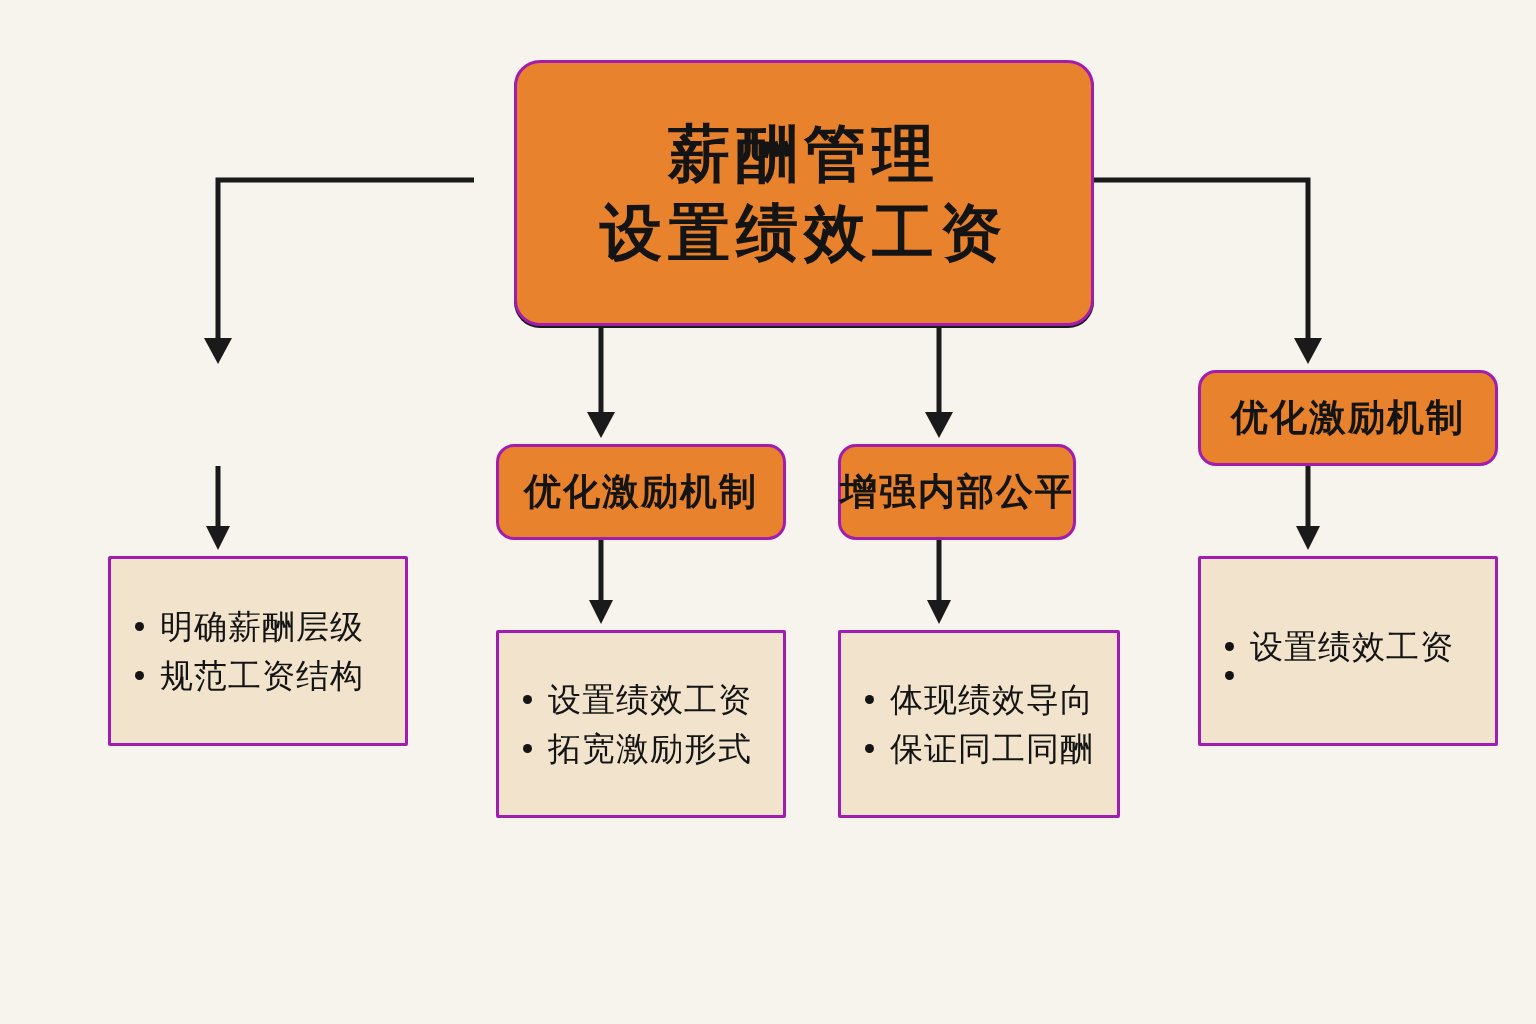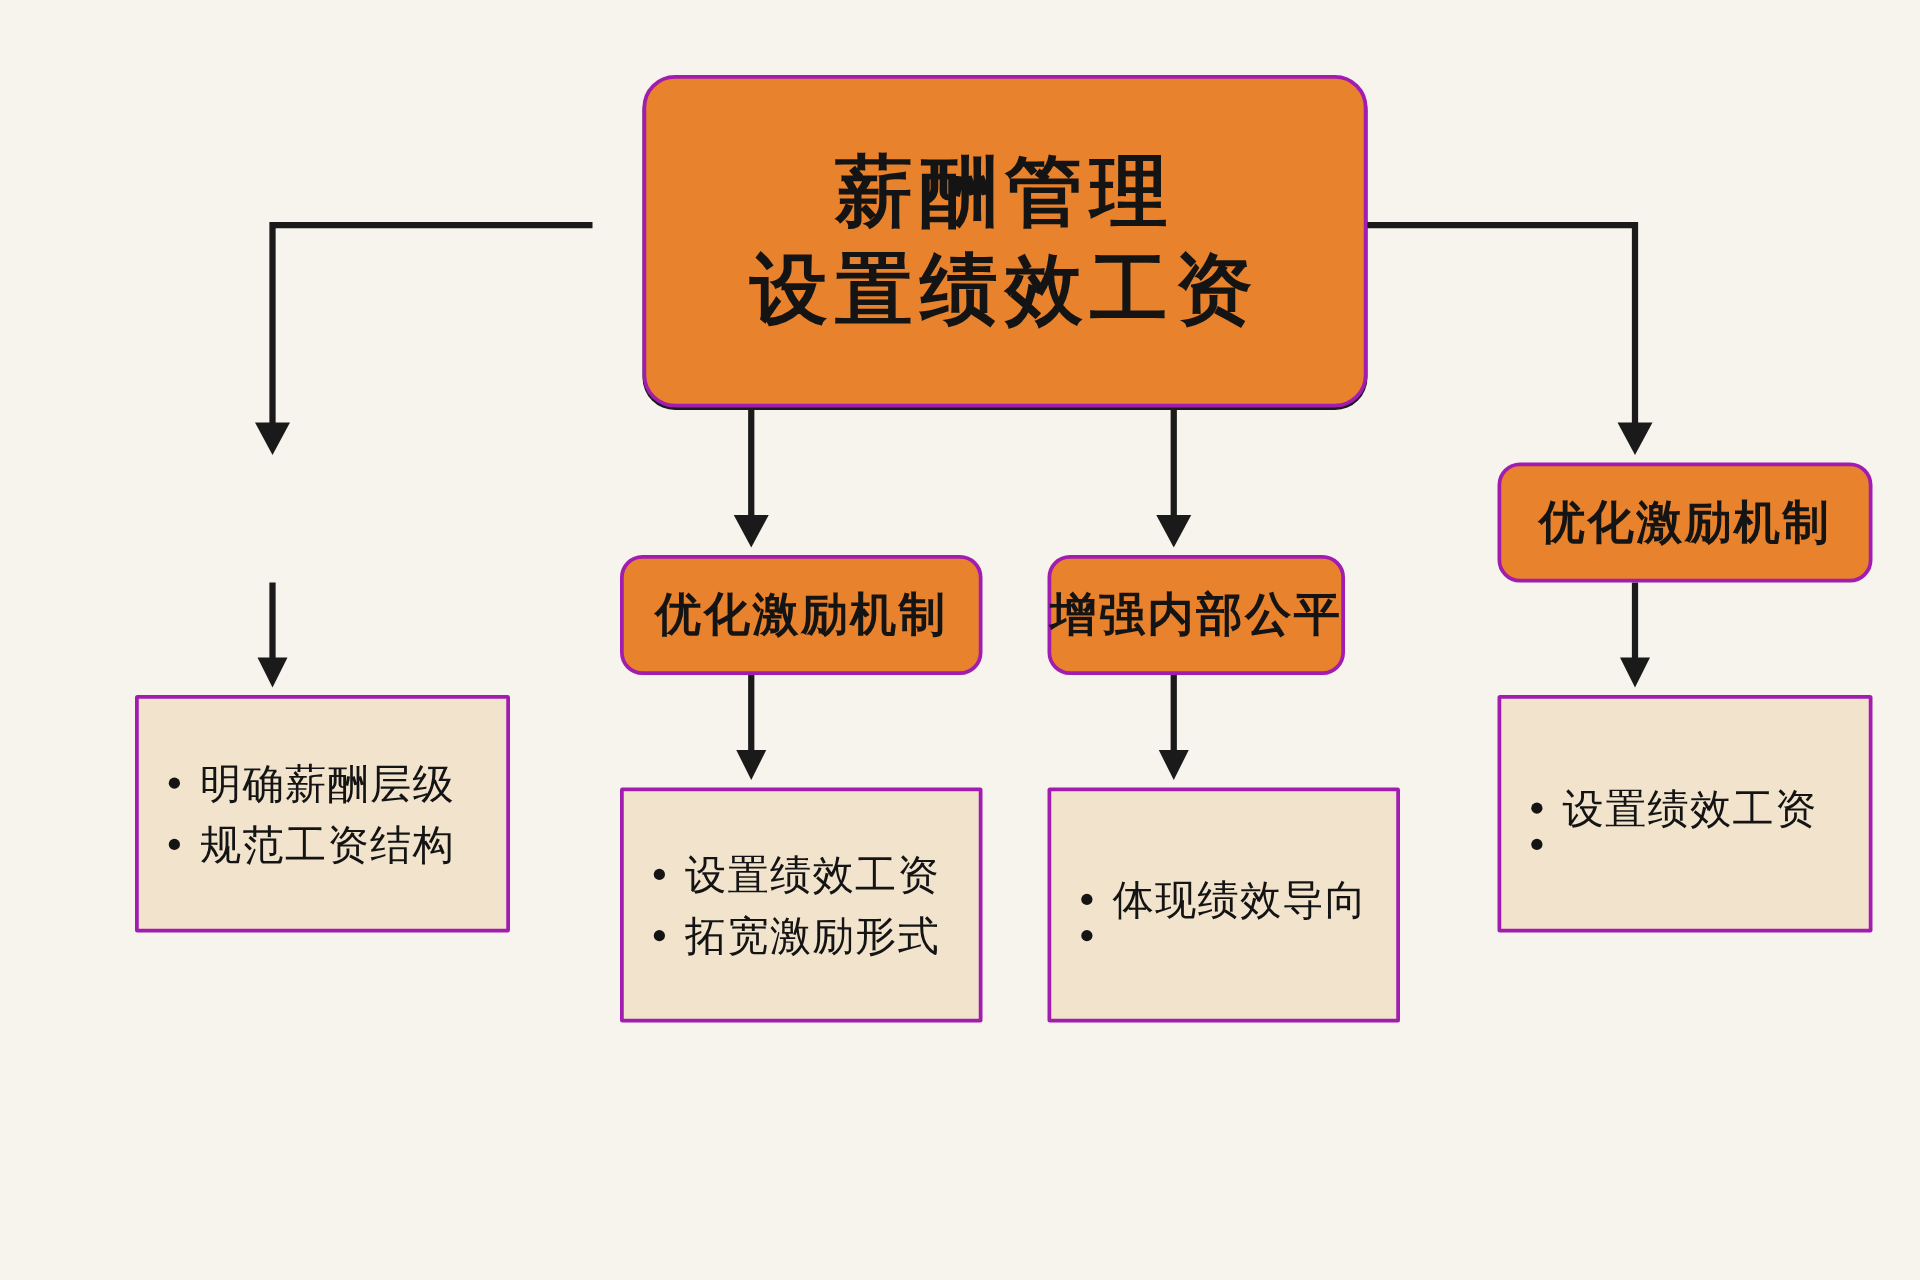--- a/index.html
+++ b/index.html
@@ -168,20 +168,21 @@
     </div>
   </div>
 
   <div class="node leaf-node l2">
     <div class="bullet-row">
       <span class="bullet-dot"></span>
       <span>体现绩效导向</span>
     </div>
     <div class="bullet-row">
       <span class="bullet-dot"></span>
+      <span>保证同工同酬</span>
     </div>
   </div>
 
   <div class="node leaf-node l3">
     <div class="bullet-row">
       <span class="bullet-dot"></span>
       <span>设置绩效工资</span>
     </div>
     <div class="bullet-row">
       <span class="bullet-dot"></span>

